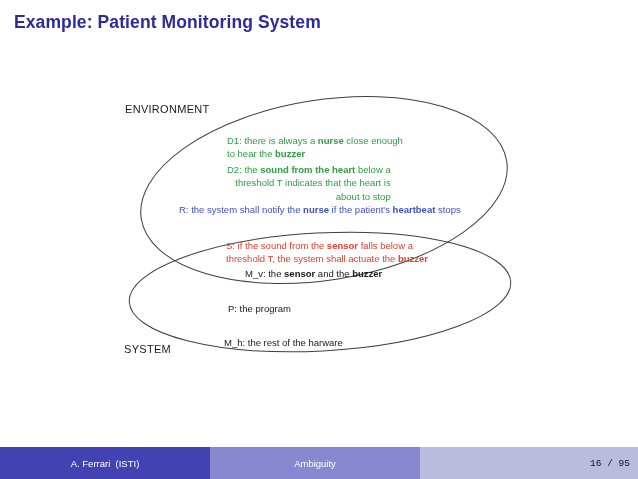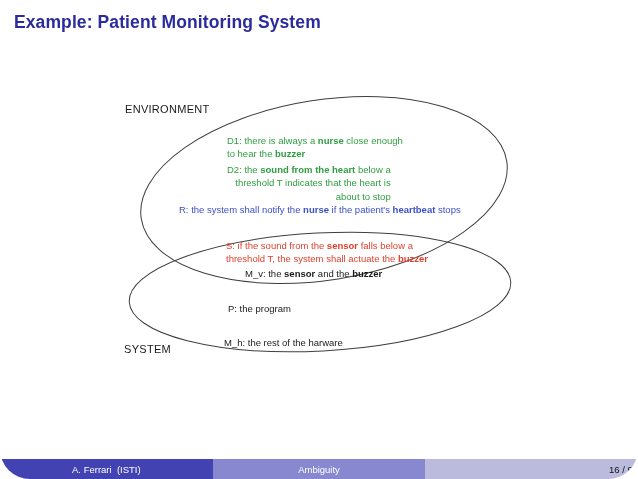--- a/index.html
+++ b/index.html
@@ -1,19 +1,18 @@
 <!DOCTYPE html>
 <html><head>
 <meta charset="utf-8">
 <style>
   html,body{margin:0;padding:0;background:#fff;}
   .slide{
     position:relative;width:638px;height:479px;background:#ffffff;overflow:hidden;
     font-family:"Liberation Sans", sans-serif;
-    border-radius:30px;
     --title-color:#2b2b9e; --green:#2f9e41; --blue:#3a50c8; --red:#e2402e;
     --footer-left-bg:#4242b3; --footer-mid-bg:#8888d0; --footer-right-bg:#bbbbde;
     --stroke:#3f3f3f; --ink:#1a1a1a;
   }
   .title{
     position:absolute;left:14px;top:12px;
     font-size:17.5px;font-weight:bold;color:var(--title-color);
     letter-spacing:0.1px;
   }
   .diagram-svg{position:absolute;left:0;top:0;}
@@ -22,33 +21,33 @@
   }
   .stmt{
     position:absolute;font-size:9.5px;line-height:13.4px;color:var(--ink);
     white-space:nowrap;
   }
   .stmt .bold{font-weight:bold;}
   .green{color:var(--green);}
   .blue{color:var(--blue);padding-left:11px;}
   .red{color:var(--red);}
   .footer{
-    position:absolute;left:0;bottom:0;width:638px;height:20px;display:flex;
+    position:absolute;left:0;bottom:0;width:638px;height:32px;display:flex;
     font-size:9.5px;
     margin-top:48px;
   }
   .footer .seg{
     flex:1 1 0;display:flex;align-items:center;justify-content:center;
     color:#ffffff;white-space:pre;
   }
   .footer .seg-left{background:var(--footer-left-bg);}
   .footer .seg-mid{background:var(--footer-mid-bg);}
   .footer .seg-right{
     background:var(--footer-right-bg);color:#111111;
-    justify-content:flex-end;padding-right:0;box-sizing:border-box;
+    justify-content:flex-end;padding-right:8px;box-sizing:border-box;font-family:Liberation Mono, monospace;
   }
 </style>
 </head>
 <body>
 
 <div class="slide" style="--title-color: #2b2b9e; --green: #2f9e41; --blue: #3a50c8; --red: #e2402e; --footer-left-bg: #4242b3; --footer-mid-bg: #8888d0; --footer-right-bg: #bbbbde; --stroke: #3f3f3f;">
 
   <div class="title">Example: Patient Monitoring System</div>
 
   <svg class="diagram-svg" width="638" height="479" viewBox="0 0 638 479">

